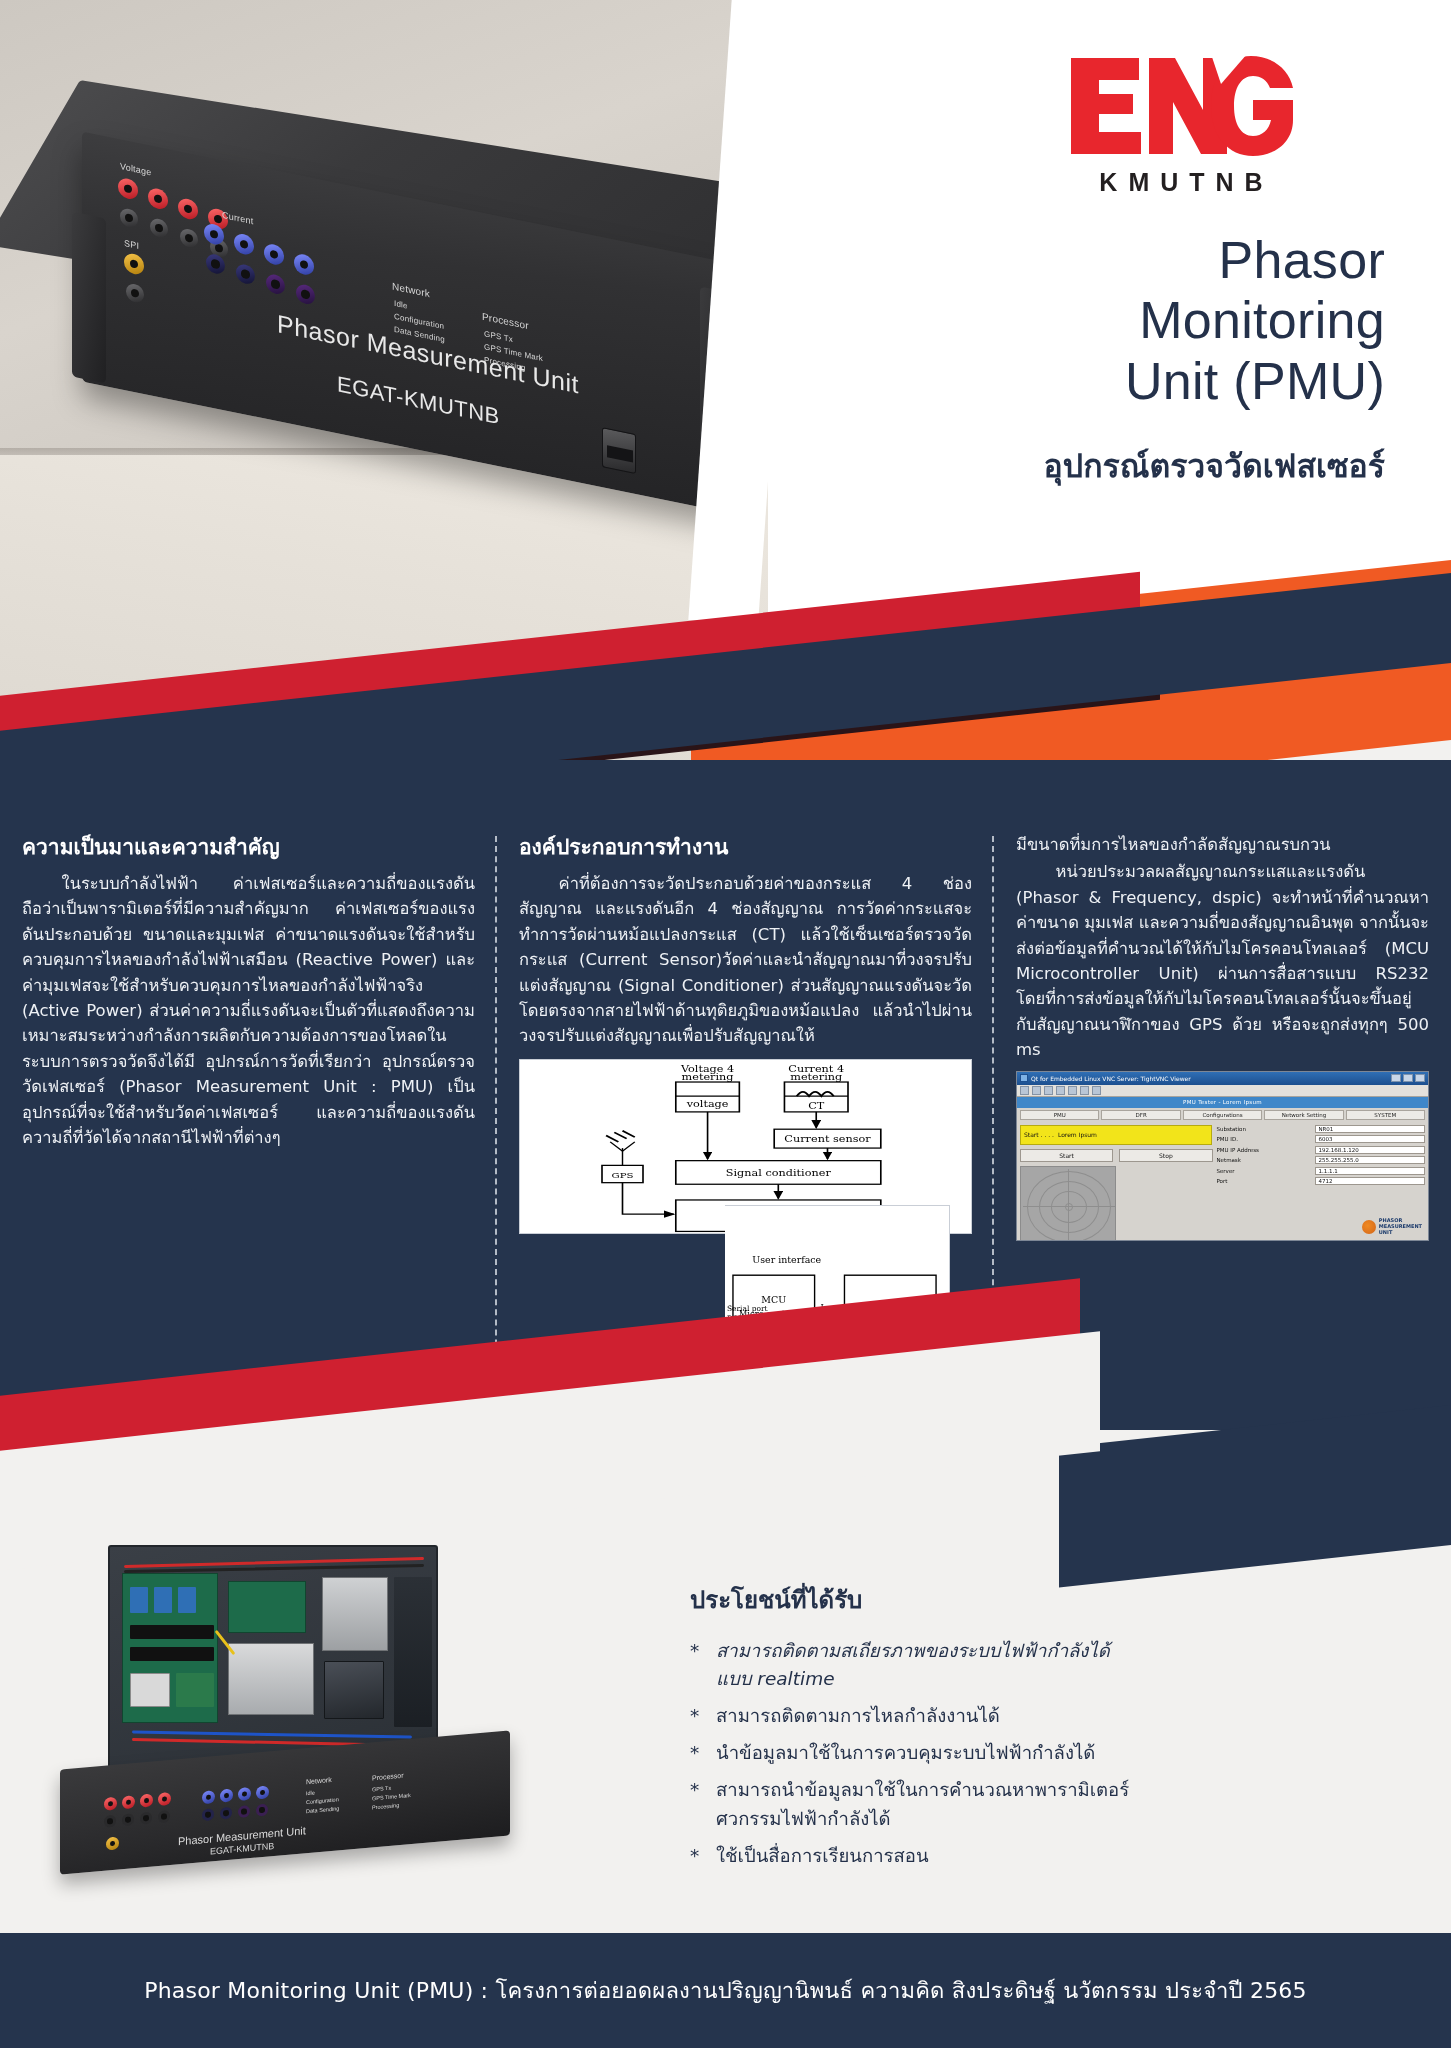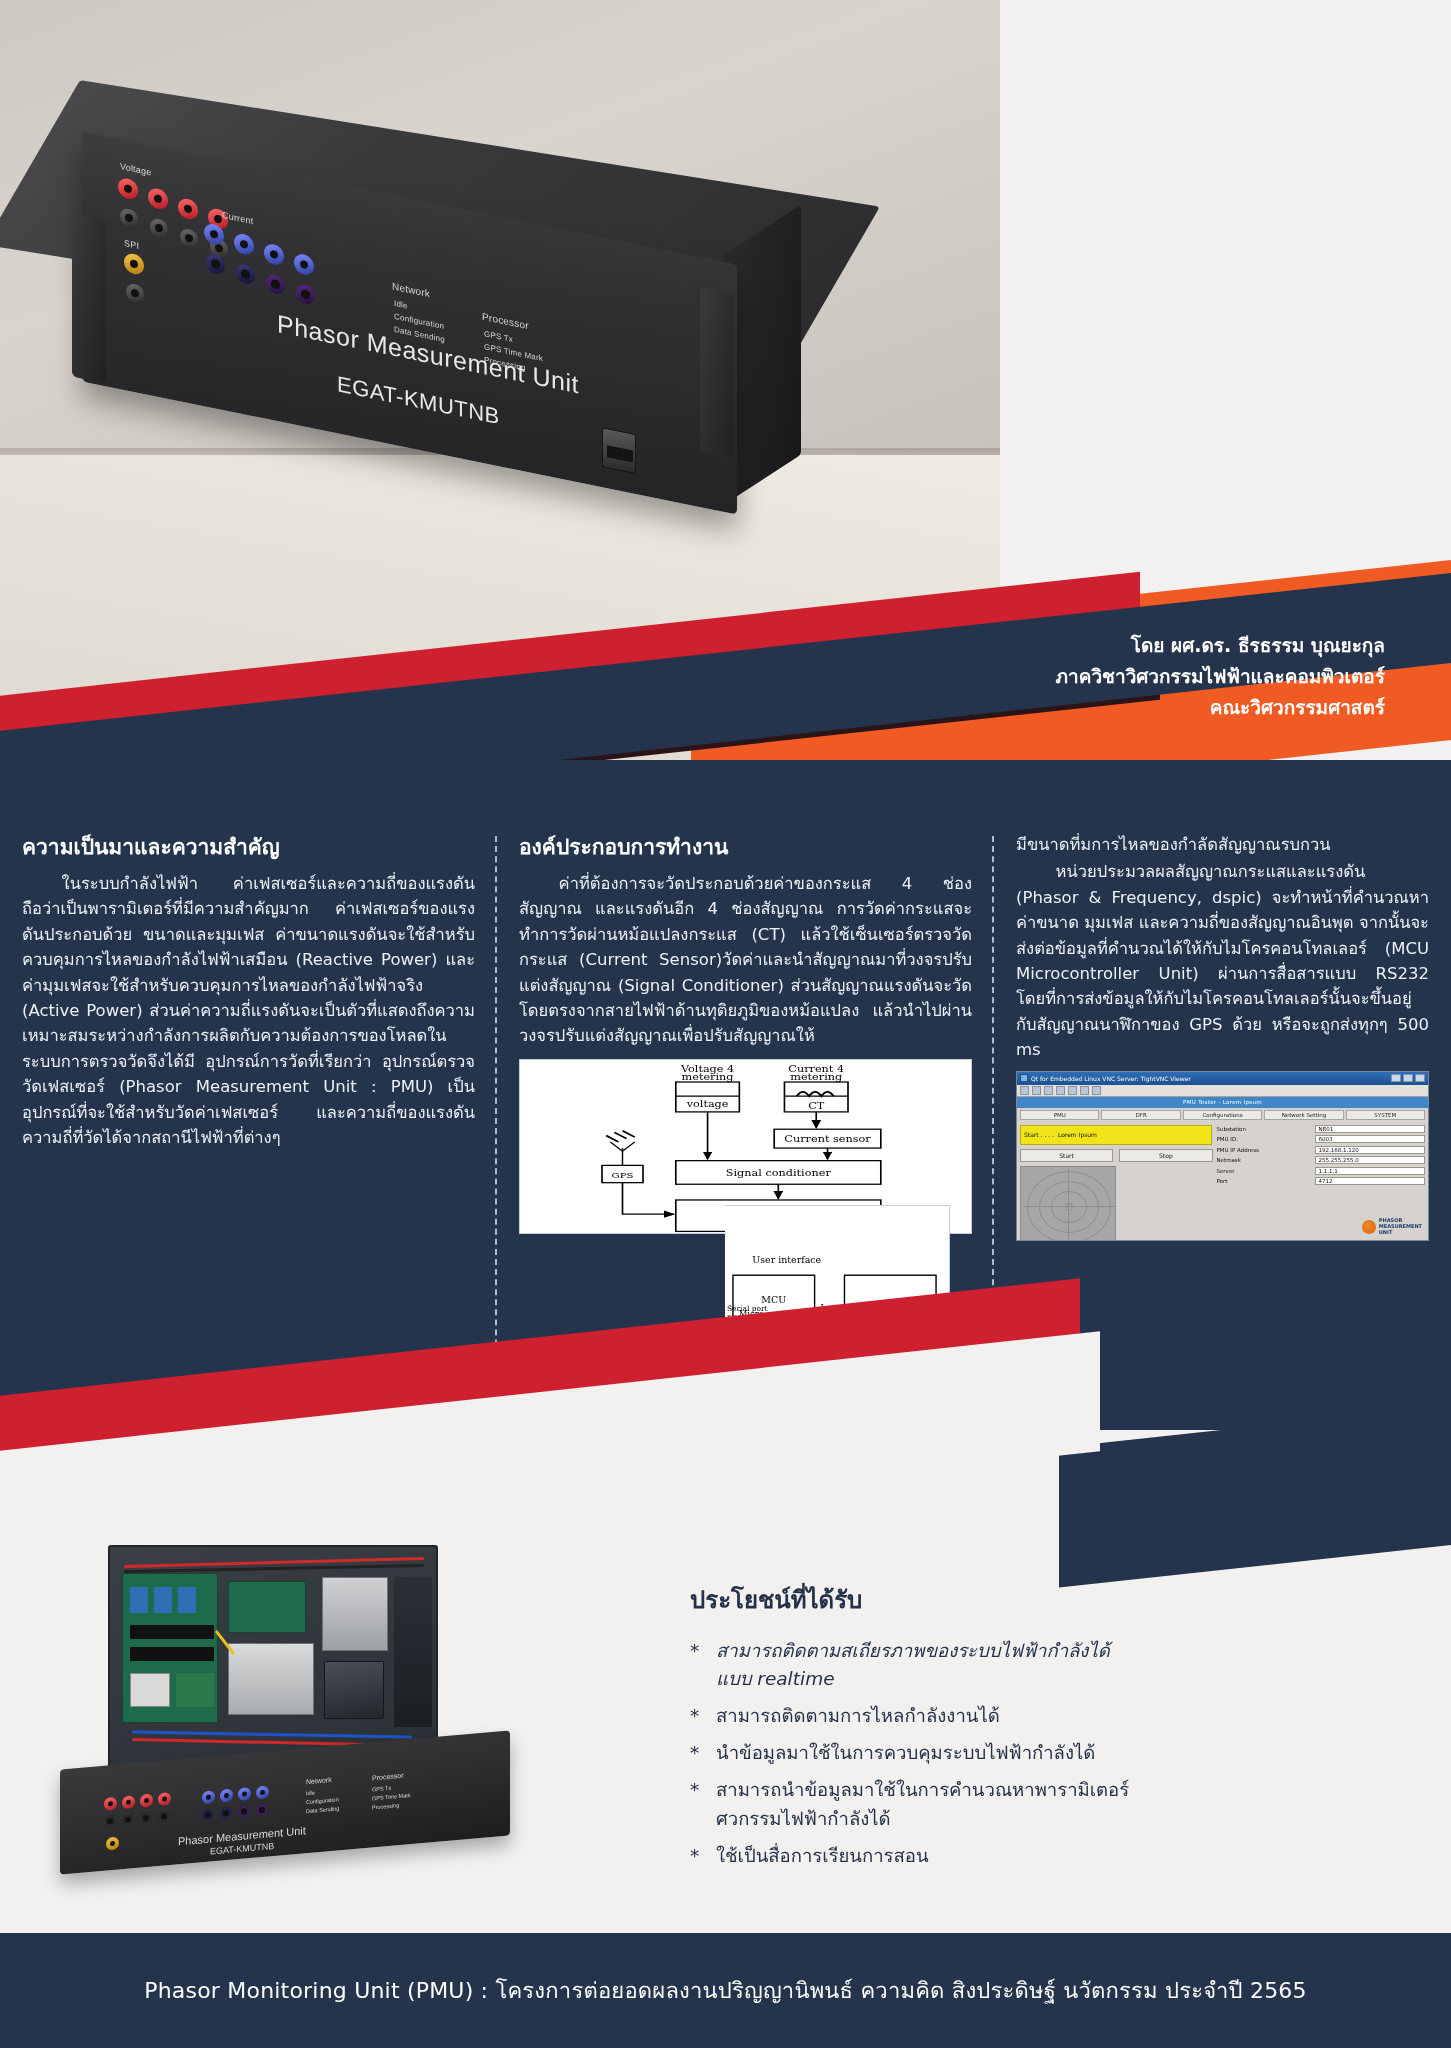--- a/index.html
+++ b/index.html
@@ -410,34 +410,52 @@
           <div class="brand-mark brand-1" style="left:195px; top:138px; font-size:25px; transform:none;">Phasor Measurement Unit</div>
           <div class="brand-mark brand-2" style="left:255px; top:188px; font-size:22px; transform:none;">EGAT-KMUTNB</div>
 
           <div class="power-sw" style="left:520px; top:190px; transform:none;"></div>
         </div>
         <div class="ear left"></div>
         <div class="ear right"></div>
       </div>
     </div>
 
+    <div class="hero-card">
+      <div class="logo-wrap">
+        <div class="logo-eng">
+          <svg viewBox="0 0 240 112" width="240" height="112" aria-hidden="true">
+
+            <path d="M10 8 L78 8 L78 30 L38 30 L38 44 L72 44 L72 64 L38 64 L38 82 L80 82 L80 104 L10 104 Z" fill="#e8262d"></path>
+
+            <path d="M88 8 L114 8 L142 60 L142 8 L166 8 L166 104 L140 104 L112 52 L112 104 L88 104 Z" fill="#e8262d"></path>
+
+            <path d="M232 38 C228 18 210 6 190 6 C166 6 150 26 150 56 C150 86 167 106 192 106 C214 106 232 92 232 70 L232 50 L192 50 L192 70 L210 70 C208 80 201 86 192 86 C180 86 173 74 173 56 C173 38 180 26 192 26 C200 26 206 30 209 38 Z" fill="#e8262d"></path>
+            <path d="M150 4 L186 4 L160 34 Z" fill="#ffffff"></path>
+          </svg>
+        </div>
+        <div class="logo-k">KMUTNB</div>
+      </div>
+
+      <div class="hero-title">
+        <div>Phasor</div>
+        <div>Monitoring</div>
+        <div>Unit (PMU)</div>
+      </div>
+      <div class="hero-subtitle">อุปกรณ์ตรวจวัดเฟสเซอร์</div>
+    </div>
 
     <div class="band-orange"></div>
     <div class="band-red"></div>
     <div class="band-dark-shadow"></div>
   </div>
 
   <div class="body-dark-top"></div>
   <div class="body-dark"></div>
 
-  <div class="author-block">
-    <div>โดย  ผศ.ดร. ธีรธรรม บุณยะกุล</div>
-    <div>ภาควิชาวิศวกรรมไฟฟ้าและคอมพิวเตอร์</div>
-    <div>คณะวิศวกรรมศาสตร์</div>
-  </div>
 
   <div class="cols">
 
     <div class="col col1">
       <div class="col-title">ความเป็นมาและความสำคัญ</div>
       <div class="col-text">ในระบบกำลังไฟฟ้า ค่าเฟสเซอร์และความถี่ของแรงดัน ถือว่าเป็นพารามิเตอร์ที่มีความสำคัญมาก ค่าเฟสเซอร์ของแรงดันประกอบด้วย ขนาดและมุมเฟส ค่าขนาดแรงดันจะใช้สำหรับควบคุมการไหลของกำลังไฟฟ้าเสมือน (Reactive Power) และค่ามุมเฟสจะใช้สำหรับควบคุมการไหลของกำลังไฟฟ้าจริง (Active Power) ส่วนค่าความถี่แรงดันจะเป็นตัวที่แสดงถึงความเหมาะสมระหว่างกำลังการผลิตกับความต้องการของโหลดในระบบการตรวจวัดจึงได้มี อุปกรณ์การวัดที่เรียกว่า อุปกรณ์ตรวจวัดเฟสเซอร์ (Phasor Measurement Unit : PMU) เป็นอุปกรณ์ที่จะใช้สำหรับวัดค่าเฟสเซอร์ และความถี่ของแรงดัน ความถี่ที่วัดได้จากสถานีไฟฟ้าที่ต่างๆ</div>
       <div class="vdiv"></div>
     </div>
 
     <div class="col col2">

